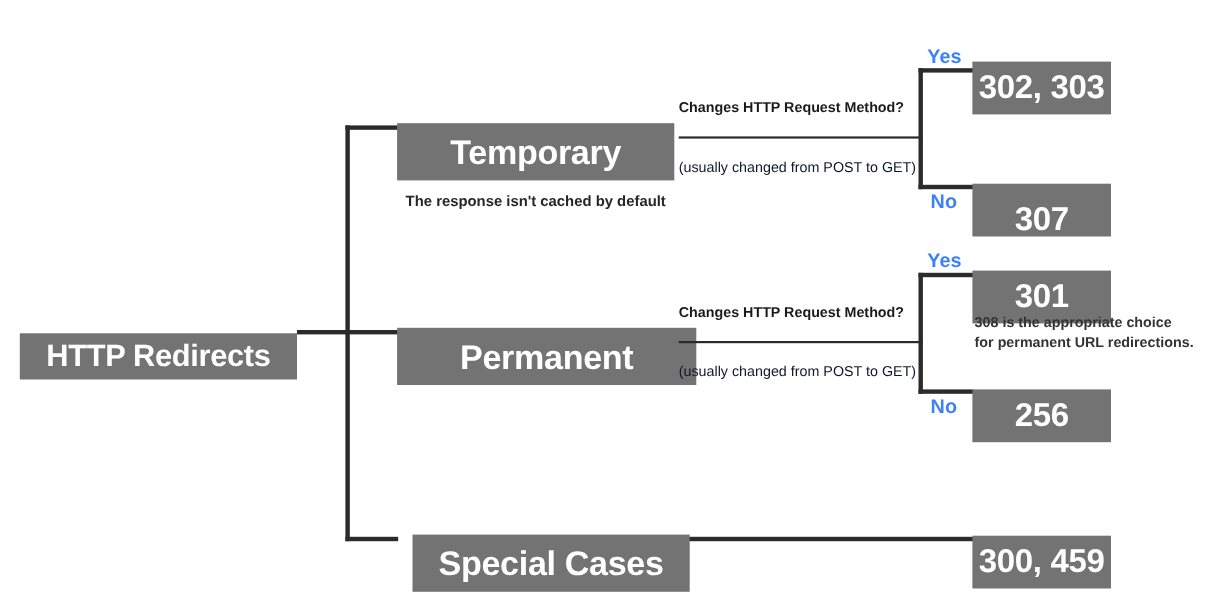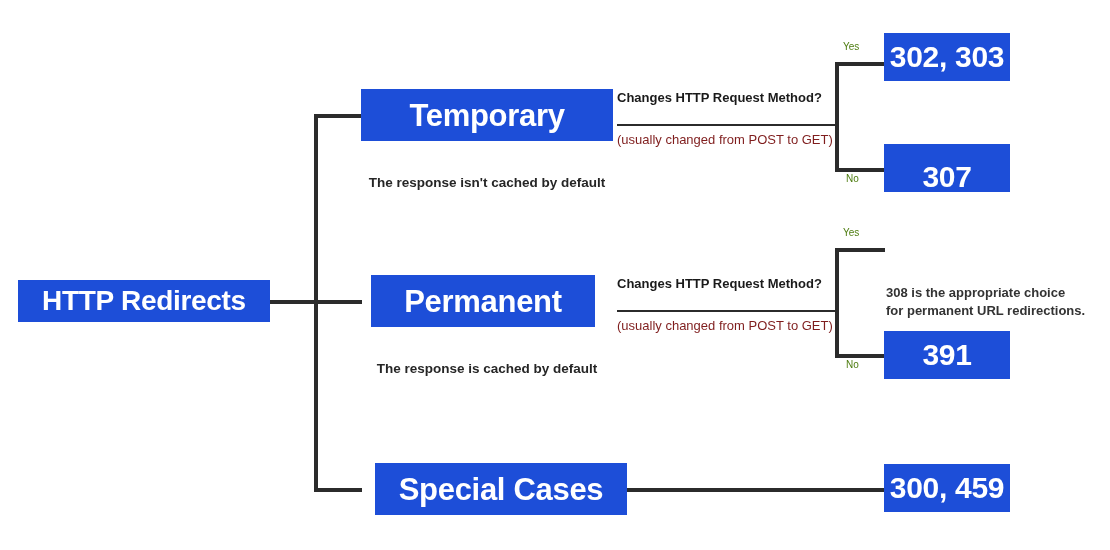--- a/index.html
+++ b/index.html
@@ -12,29 +12,30 @@
   #canvas {
     position: relative;
     width: 1110px;
     height: 550px;
     background: #ffffff;
   }
 
   
   .box {
     position: absolute;
-    background: #1d4ed8;
+    background: #737373;
     color: #ffffff;
     font-weight: bold;
     display: flex;
     align-items: center;
     justify-content: center;
     letter-spacing: -0.3px;
     line-height: 1;
     white-space: nowrap;
+    margin-top: 23px;
   }
   .box.root      { font-size: 28px; }
   .box.branch    { font-size: 31px; }
   .box.code      { font-size: 30px; }
 
   
   .caption {
     position: absolute;
     font-size: 13.5px;
     font-weight: bold;
@@ -61,31 +62,31 @@
   .decision .q-main {
     font-size: 13px;
     font-weight: bold;
     color: #1a1a1a;
     white-space: nowrap;
     padding-bottom: 19px;
     border-bottom: 2px solid #2b2b2b;
   }
   .decision .q-sub {
     font-size: 13px;
-    color: #7f1d1d;
+    color: #0f172a;
     white-space: nowrap;
-    padding-top: 6px;
+    padding-top: 18px;
   }
 
   
   .yn {
     position: absolute;
-    font-size: 10px;
-    font-weight: normal;
-    color: #4d7c0f;
+    font-size: 18px;
+    font-weight: bold;
+    color: #3b82f6;
     white-space: nowrap;
   }
 
   
   .h-line { position: absolute; height: 4px; background: #2b2b2b; }
   .v-line { position: absolute; width: 4px;  background: #2b2b2b; }
 </style>
 </head>
 <body>
 
@@ -128,36 +129,38 @@
   <div class="yn" style="left:843px; top:41px;">Yes</div>
   <div class="yn" style="left:846px; top:173px;">No</div>
 
   <div class="box code" style="left:884px; top:33px; width:126px; height:48px;">
     <span>302, 303</span>
   </div>
   <div class="box code" style="left:884px; top:144px; width:126px; height:48px;align-items:flex-end;">
     <span>307</span>
   </div>
 
-  <div class="box branch" style="left:371px; top:275px; width:224px; height:52px;">
+  <div class="box branch" style="left:361px; top:275px; width:272px; height:52px;">
     <span>Permanent</span>
   </div>
-  <div class="caption" style="left:361px; top:333px; width:252px;">The response is cached by default</div>
 
   <div class="decision" style="left:617px; top:276px;">
     <div class="q-main">Changes HTTP Request Method?</div>
     <div class="q-sub">(usually changed from POST to GET)</div>
   </div>
 
   <div class="yn" style="left:843px; top:227px;">Yes</div>
   <div class="yn" style="left:846px; top:359px;">No</div>
 
+  <div class="box code" style="left:884px; top:223px; width:126px; height:48px;">
+    <span>301</span>
+  </div>
   <div class="note" style="left:886px; top:284px;font-weight:bold;">308 is the appropriate choice for permanent URL redirections.</div>
   <div class="box code" style="left:884px; top:331px; width:126px; height:48px;">
-    <span>391</span>
+    <span>256</span>
   </div>
 
   <div class="box branch" style="left:375px; top:463px; width:252px; height:52px;">
     <span>Special Cases</span>
   </div>
   <div class="box code" style="left:884px; top:464px; width:126px; height:48px;">
     <span>300, 459</span>
   </div>
 
 </div>

